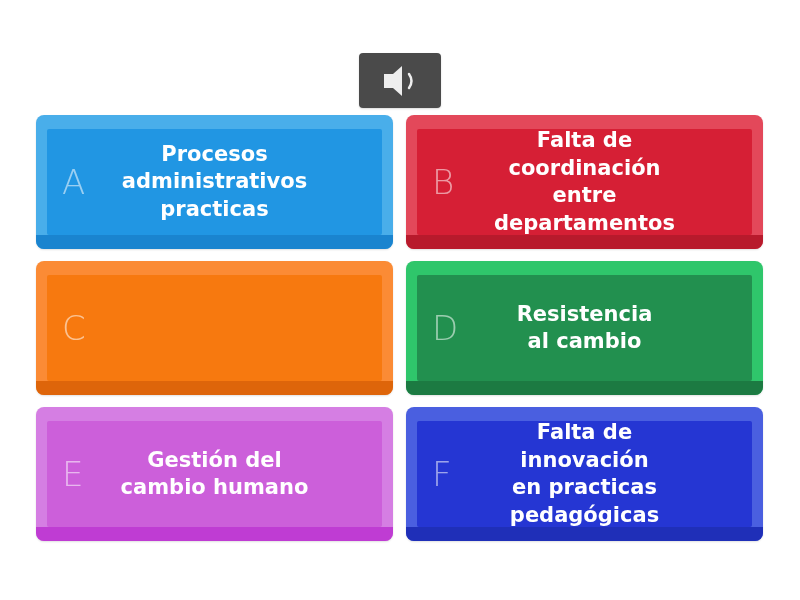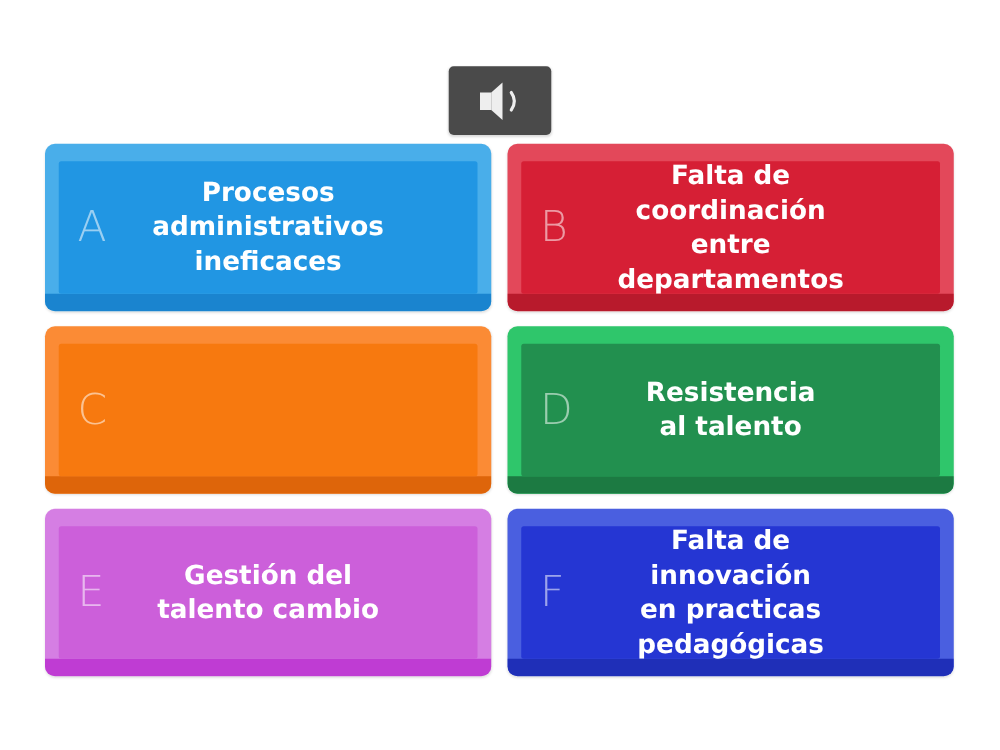--- a/index.html
+++ b/index.html
@@ -101,21 +101,21 @@
       <path d="M29 11 Q34 18 29 25" stroke="#eeeeee" stroke-width="2.5" fill="none" stroke-linecap="round"></path>
     </svg>
   </div>
 
   <div class="card" id="card-0" style="left: 36px; top: 115px; background: rgb(73, 174, 234);">
     <div class="bottom-strip" style="background: rgb(26, 132, 207);"></div>
     <div class="face" style="background: rgb(33, 150, 227);"></div>
     <span class="letter">A</span>
     <span class="text">Procesos
 administrativos
-ineficaces</span>
+practicas</span>
   </div>
 
   <div class="card" id="card-1" style="left: 406px; top: 115px; background: rgb(227, 72, 90);">
     <div class="bottom-strip" style="background: rgb(184, 26, 44);"></div>
     <div class="face" style="background: rgb(214, 31, 53);"></div>
     <span class="letter">B</span>
     <span class="text">Falta de
 coordinación
 entre
 departamentos</span>
@@ -125,29 +125,29 @@
     <div class="bottom-strip" style="background: rgb(222, 101, 10);"></div>
     <div class="face" style="background: rgb(247, 121, 15);"></div>
     <span class="letter">C</span>
   </div>
 
   <div class="card" id="card-3" style="left: 406px; top: 261px; background: rgb(47, 198, 107);">
     <div class="bottom-strip" style="background: rgb(28, 122, 66);"></div>
     <div class="face" style="background: rgb(34, 144, 79);"></div>
     <span class="letter">D</span>
     <span class="text">Resistencia
-al talento</span>
+al cambio</span>
   </div>
 
   <div class="card" id="card-4" style="left: 36px; top: 407px; background: rgb(213, 126, 227);">
     <div class="bottom-strip" style="background: rgb(191, 60, 211);"></div>
     <div class="face" style="background: rgb(204, 95, 218);"></div>
     <span class="letter">E</span>
     <span class="text">Gestión del
-talento cambio</span>
+cambio humano</span>
   </div>
 
   <div class="card" id="card-5" style="left: 406px; top: 407px; background: rgb(74, 95, 224);">
     <div class="bottom-strip" style="background: rgb(31, 47, 184);"></div>
     <div class="face" style="background: rgb(37, 54, 211);"></div>
     <span class="letter">F</span>
     <span class="text">Falta de
 innovación
 en practicas
 pedagógicas</span>

